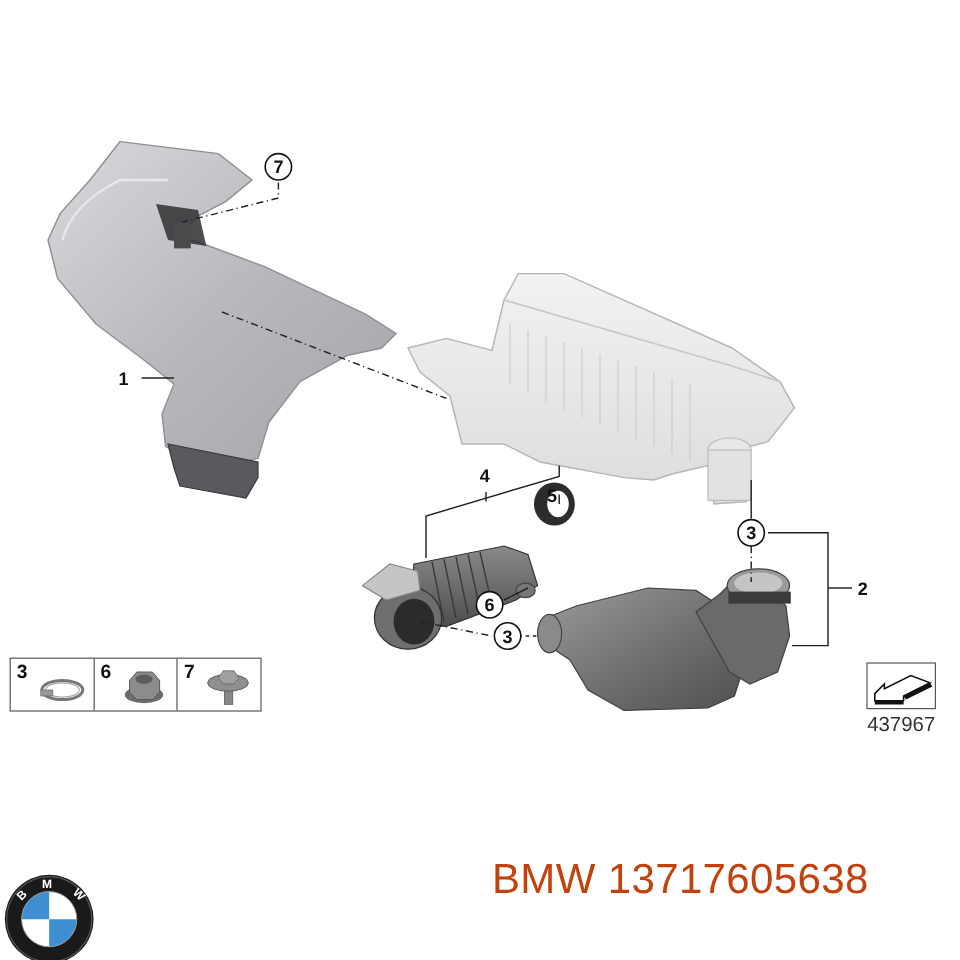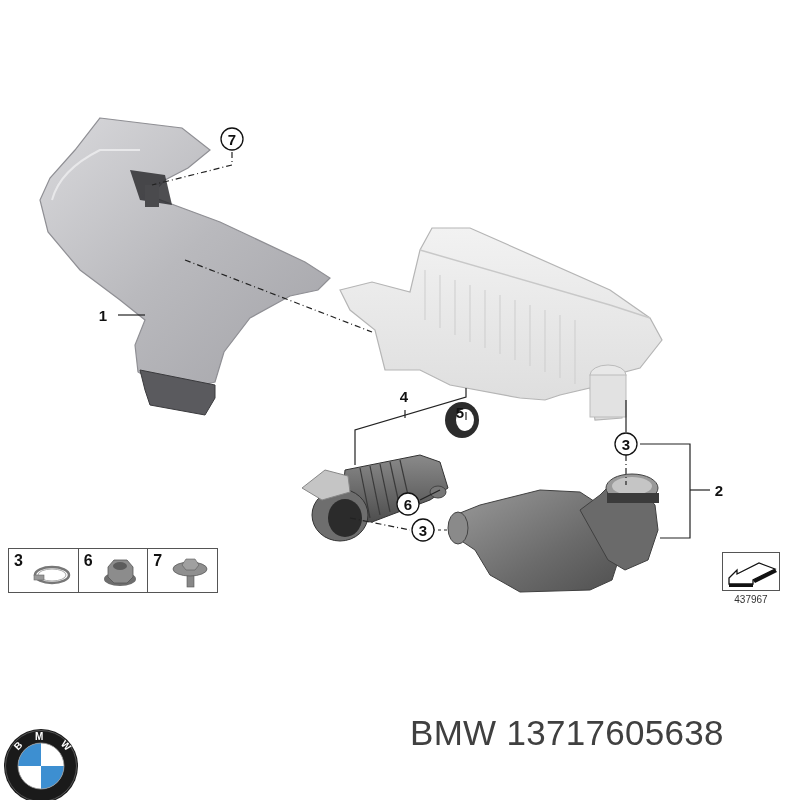--- a/index.html
+++ b/index.html
@@ -7,23 +7,23 @@
   body { position: relative; font-family: "Liberation Sans", sans-serif; }
   #diagram { position: absolute; left: 0; top: 0; width: 800px; height: 800px; }
   .callout-num { font-family: "Liberation Sans", sans-serif; font-weight: bold; font-size: 15px; fill: #111; }
   .label-num { font-family: "Liberation Sans", sans-serif; font-weight: bold; font-size: 15px; fill: #111; }
   .legend-box { position: absolute; left: 8px; top: 548px; width: 210px; height: 45px; border: 1.5px solid #555; display: flex; background: #fff; }
   .legend-cell { position: relative; flex: 1; border-right: 1.5px solid #555; }
   .legend-cell:last-child { border-right: none; }
   .legend-num { position: absolute; left: 5px; top: 3px; font-weight: bold; font-size: 16px; color: #111; }
   .legend-icon { position: absolute; right: 6px; top: 6px; width: 42px; height: 34px; }
   .orient-box { position: absolute; left: 722px; top: 552px; width: 58px; height: 39px; border: 1.5px solid #555; background: #fff; }
-  .orient-code { position: absolute; left: 722px; top: 594px; width: 58px; text-align: center; font-size: 10px; color: #333; }
+  .orient-code { position: absolute; left: 722px; top: 594px; width: 58px; text-align: center; font-size: 17px; color: #333; }
   .brand-logo { position: absolute; left: 3px; top: 728px; width: 76px; height: 76px; }
-  .part-title { position: absolute; left: 410px; top: 713px; font-size: 35px; color: #404040; letter-spacing: 0.3px; white-space: nowrap; }
+  .part-title { position: absolute; left: 410px; top: 713px; font-size: 35px; color: #c2410c; letter-spacing: 0.3px; white-space: nowrap; }
 </style>
 </head>
 <body>
 
 <svg id="diagram" viewBox="0 0 800 800" xmlns="http://www.w3.org/2000/svg">
   <defs>
     <linearGradient id="ductGrad" x1="0" y1="0" x2="1" y2="1">
       <stop offset="0" stop-color="#d9d9dc"></stop>
       <stop offset="0.5" stop-color="#b9b9bd"></stop>
       <stop offset="1" stop-color="#a3a3a8"></stop>

